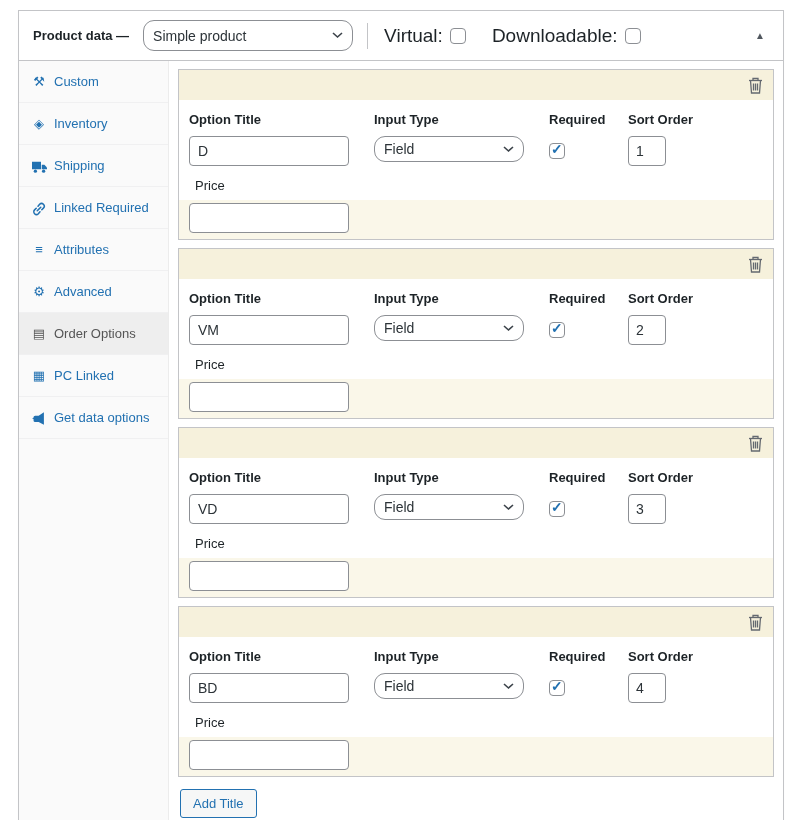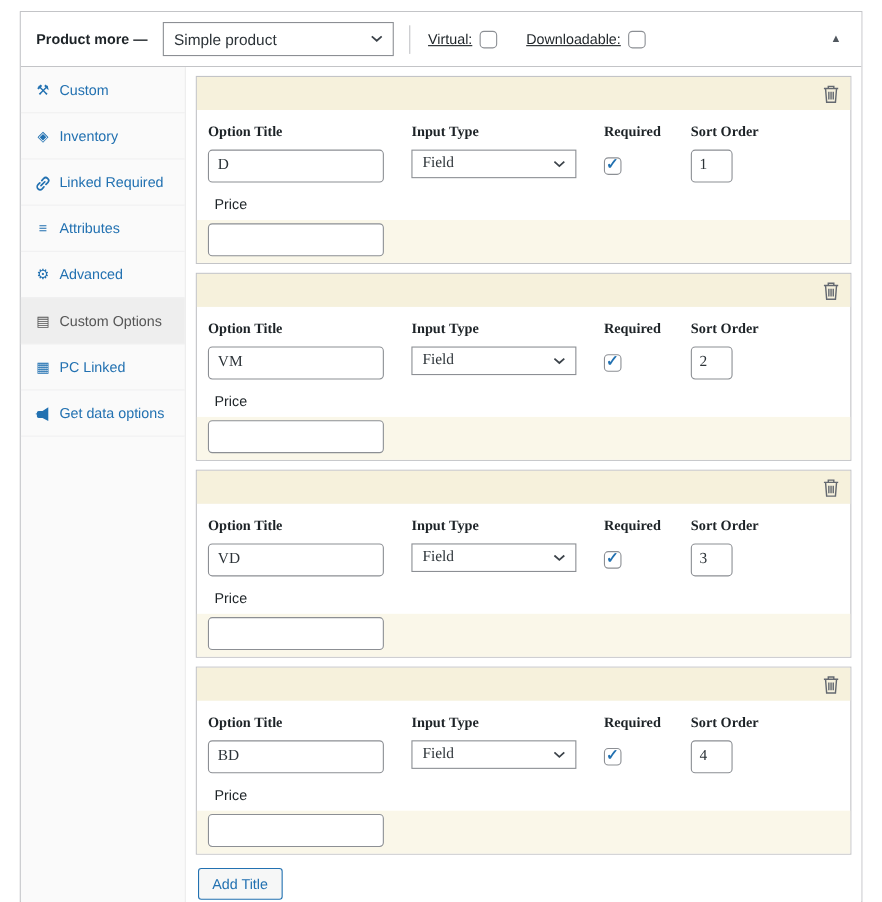--- a/index.html
+++ b/index.html
@@ -15,27 +15,27 @@
     border:1px solid #c3c4c7; background:#fff;
     box-shadow:0 1px 1px rgba(0,0,0,.04);
   }
   
   .panel-header {
     display:flex; align-items:center; height:50px;
     padding:0 14px; border-bottom:1px solid #c3c4c7; background:#fff;
   }
   .panel-title { font-weight:700; font-size:13px; white-space:nowrap; }
   .sel {
-    height:31px; border:1px solid #8c8f94; border-radius:0; background:#fff;
+    height:31px; border:1px solid #8c8f94; border-radius:11px; background:#fff;
     display:flex; align-items:center; justify-content:space-between;
     padding:12px 9px; font-size:14px; color:#2c3338; cursor:pointer;
   }
   .pt-select { width:210px; margin-left:14px; }
   .vdivider { width:1px; height:26px; background:#c3c4c7; margin:0 16px 0 14px; }
-  .chk-label { font-size:13px; margin-right:7px; white-space:nowrap;text-decoration:underline; }
+  .chk-label { font-size:19px; margin-right:7px; white-space:nowrap; }
   .checkbox {
     width:16px; height:16px; border:1px solid #8c8f94; border-radius:4px;
     background:#fff; display:inline-block; position:relative; flex:0 0 16px;
     cursor:pointer;
   }
   .checkbox.checked::after {
     content:"\2713"; position:absolute; left:1px; top:-3px;
     font-size:14px; font-weight:700; color:#2271b1;
   }
   .hgap { width:26px; flex:0 0 26px; }
@@ -59,21 +59,21 @@
 
   .main { flex:1; padding:8px 9px; overflow:hidden; background:#fff; }
 
   
   .card { border:1px solid #c3c4c7; margin-bottom:8px; background:#fff; }
   .card-header {
     height:30px; background:#f6f1dc;
     display:flex; align-items:center; justify-content:flex-end; padding:0 10px;
   }
   .trash { color:#646970; cursor:pointer; display:inline-flex; }
-  .fields-row { display:flex; padding:12px 10px 0;font-family:Liberation Serif, serif; }
+  .fields-row { display:flex; padding:12px 10px 0; }
   .fcol label { display:block; font-weight:700; font-size:13px; line-height:16px; margin:0 0 8px; }
   .col-title { width:185px; }
   .col-type  { width:175px; }
   .col-req   { width:79px; }
   .text-input {
     height:30px; border:1px solid #8c8f94; border-radius:4px; background:#fff;
     padding:0 8px; font-size:14px; color:#2c3338; font-family:inherit;
   }
   .title-input { width:160px; }
   .type-select { width:150px; height:18px; }
@@ -90,21 +90,21 @@
     background:#f6f7f7; color:#2271b1; font-size:13px;
     font-family:inherit; cursor:pointer;
   }
 </style>
 </head>
 <body>
 
 <div class="panel">
 
   <div class="panel-header">
-    <span class="panel-title">Product more —</span>
+    <span class="panel-title">Product data —</span>
 
     <div class="sel pt-select">
       <span>Simple product</span>
       <svg width="11" height="7" viewBox="0 0 11 7">
           <path d="M1 1l4.5 4L10 1" fill="none" stroke="#3c434a" stroke-width="1.6"></path>
         </svg>
     </div>
 
     <span class="vdivider"></span>
 
@@ -126,20 +126,29 @@
       <div class="tab">
         <span class="icon">⚒</span>
         <span>Custom</span>
       </div>
 
       <div class="tab">
         <span class="icon">◈</span>
         <span>Inventory</span>
       </div>
 
+      <div class="tab">
+        <span class="icon"><svg width="15" height="12" viewBox="0 0 20 16" fill="currentColor">
+              <path d="M0 1h12v10H0z"></path>
+              <path d="M13 5h3.5L20 8.5V11h-7z"></path>
+              <circle cx="4.5" cy="13.5" r="2.2"></circle>
+              <circle cx="15.5" cy="13.5" r="2.2"></circle>
+            </svg></span>
+        <span>Shipping</span>
+      </div>
 
       <div class="tab">
         <span class="icon"><svg width="14" height="14" viewBox="0 0 20 20" fill="none" stroke="currentColor" stroke-width="2.2" stroke-linecap="round">
               <path d="M7.5 12.5l5-5"></path>
               <path d="M6 9l-2.3 2.3a3.8 3.8 0 005.4 5.4L11.4 14"></path>
               <path d="M14 11l2.3-2.3a3.8 3.8 0 00-5.4-5.4L8.6 6"></path>
             </svg></span>
         <span>Linked Required</span>
       </div>
 
@@ -148,21 +157,21 @@
         <span>Attributes</span>
       </div>
 
       <div class="tab">
         <span class="icon">⚙</span>
         <span>Advanced</span>
       </div>
 
       <div class="tab active">
         <span class="icon">▤</span>
-        <span>Custom Options</span>
+        <span>Order Options</span>
       </div>
 
       <div class="tab">
         <span class="icon">▦</span>
         <span>PC Linked</span>
       </div>
 
       <div class="tab">
         <span class="icon"><svg width="14" height="13" viewBox="0 0 20 18" fill="currentColor">
               <path d="M17 0v18l-7.5-4H4.5a2.3 2.3 0 01-2.3-2.3V9.6L0 8.7l2.2-.9V7.3A2.3 2.3 0 014.5 5h5z"></path>

